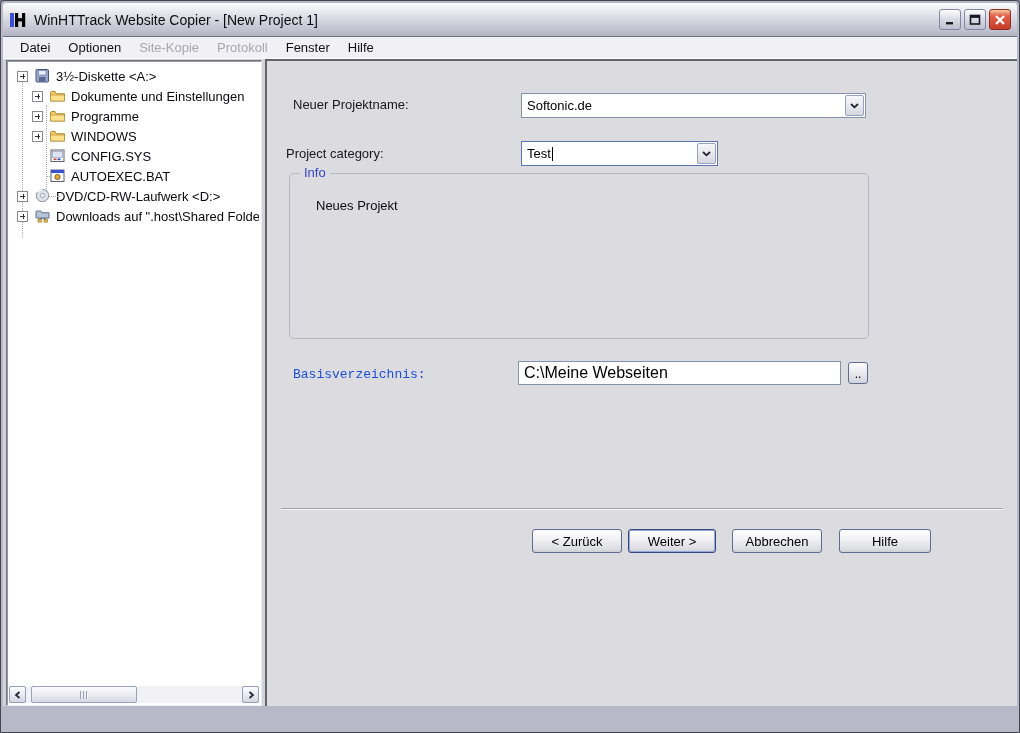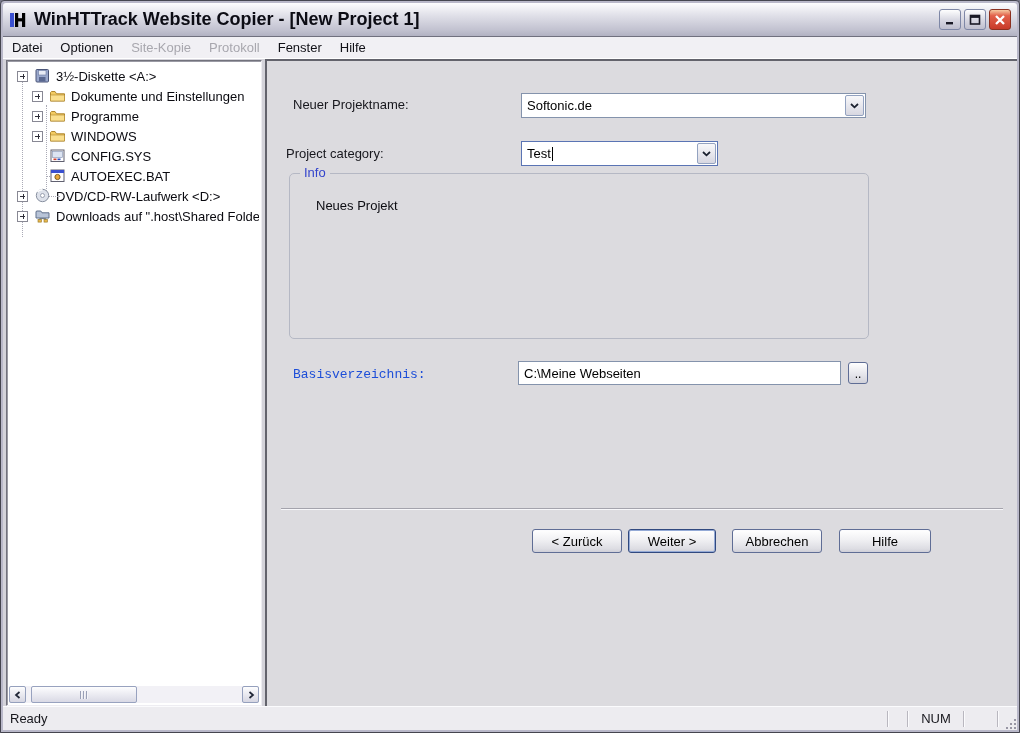--- a/index.html
+++ b/index.html
@@ -5,28 +5,28 @@
   html,body{margin:0;padding:0;background:#7b7b8c;font-family:"Liberation Sans",sans-serif;}
   *{box-sizing:border-box;}
   .window{position:relative;width:1020px;height:733px;background:#b9b8c9;border:1px solid #45454f;
           border-radius:4px 4px 0 0;overflow:hidden;}
   
   .titlebar{position:absolute;top:2px;left:2px;right:2px;height:34px;
             background:linear-gradient(#fdfdfe 0%,#e2e2ea 35%,#c3c3d1 80%,#b2b2c2 100%);
             border-bottom:1px solid #70707e;border-radius:3px 3px 0 0;
             display:flex;align-items:center;padding:0 6px;}
   .app-icon{width:20px;height:20px;margin-right:5px;flex:0 0 auto;}
-  .title-text{font-size:18px;font-weight:bold;color:#0c0c14;white-space:nowrap;flex:1;}
+  .title-text{font-size:14px;font-weight:normal;color:#0c0c14;white-space:nowrap;flex:1;}
   .winbtns{display:flex;gap:3px;}
   .winbtn{width:22px;height:21px;border:1px solid #7e87a6;border-radius:3px;
           background:linear-gradient(#fefefe,#d9d9e3 50%,#bfbfce);display:flex;align-items:center;justify-content:center;}
   .winbtn.close{border-color:#8c3120;background:linear-gradient(#f5c9a0 0%,#e2614a 30%,#c83a28 100%);}
   
   .menubar{position:absolute;top:36px;left:2px;right:2px;height:22px;background:#f1f0f4;
-           border-bottom:1px solid #ffffff;display:flex;align-items:center;padding-left:0;text-align:center;}
+           border-bottom:1px solid #ffffff;display:flex;align-items:center;padding-left:8px;text-align:center;}
   .menu-item{font-size:13px;color:#101016;padding:2px 9px;cursor:default;}
   .menu-item.disabled{color:#a8a7ae;}
   
   .client{position:absolute;top:58px;bottom:26px;left:2px;right:2px;background:#d4d3da;}
   
   .treepanel{position:absolute;left:3px;top:1px;bottom:0;width:256px;background:#ffffff;
              border:1px solid;border-color:#72727c #eeedf2 #eeedf2 #72727c;
              box-shadow:inset 1px 1px 0 #9a9aa4;overflow:hidden;}
   .tree{position:absolute;left:2px;right:2px;top:2px;bottom:19px;overflow:hidden;padding-top:3px;}
   .vline{position:absolute;border-left:1px dotted #aaaab6;width:0;}
@@ -56,21 +56,21 @@
   .combo{position:absolute;height:25px;background:#fff;border:1px solid #8493ac;display:flex;align-items:center;}
   .combo.focused{border-color:#5a74b4;align-items:center;}
   .combo .ctxt{flex:1;font-size:13px;color:#000;padding-left:5px;overflow:hidden;white-space:nowrap;display:flex;align-items:center;}
   .caret{display:inline-block;width:1px;height:14px;background:#000;margin-left:1px;}
   .cbtn{width:19px;height:21px;margin:1px;flex:0 0 auto;border:1px solid #93a2c0;border-radius:2px;
         background:linear-gradient(#f8f8fa,#d7d7e1);display:flex;align-items:center;justify-content:center;}
   .groupbox{position:absolute;border:1px solid #b5b8c4;border-radius:5px;}
   .legend{position:absolute;top:-9px;left:10px;background:#dcdbdf;padding:0 4px;font-size:13px;}
   .info-text{position:absolute;left:26px;top:24px;font-size:13px;color:#0c0c12;}
   .textbox{position:absolute;height:24px;background:#fff;border:1px solid #8493ac;
-           font-size:13px;color:#000;display:flex;align-items:center;padding-left:5px;white-space:nowrap;}
+           font-size:16px;color:#000;display:flex;align-items:center;padding-left:5px;white-space:nowrap;}
   .browse{position:absolute;width:20px;height:22px;border:1px solid #5f6d95;border-radius:3px;
           background:linear-gradient(#ffffff,#e4e4ea 60%,#d2d2da);font-size:12px;color:#000;
           display:flex;align-items:flex-end;justify-content:center;line-height:10px;padding-bottom:4px;}
   .hsep{position:absolute;left:14px;right:14px;height:2px;border-top:1px solid #a4a3ac;border-bottom:1px solid #f7f7fa;}
   .xpbtn{position:absolute;height:24px;border:1px solid #5f6d95;border-radius:3px;
          background:linear-gradient(#ffffff,#f0f0f3 45%,#dddde3 85%,#cfcfd8);
          font-size:13px;color:#000;display:flex;align-items:center;justify-content:center;
          box-shadow:inset 0 1px 0 #fcfcfe;}
   .xpbtn.default{border-color:#31497f;box-shadow:inset 0 0 0 1px #94aad6,inset 0 1px 0 #fcfcfe;}
   
@@ -293,33 +293,13 @@
 
       <div class="hsep" style="top:447px;"></div>
 
       <div class="xpbtn" style="left:265px;top:468px;width:90px;">&lt; Zurück</div>
       <div class="xpbtn default" style="left:361px;top:468px;width:88px;">Weiter &gt;</div>
       <div class="xpbtn" style="left:465px;top:468px;width:90px;">Abbrechen</div>
       <div class="xpbtn" style="left:572px;top:468px;width:92px;">Hilfe</div>
     </div>
   </div>
 
-  <div class="statusbar">
-    <span class="sb-left">Ready</span>
-    <span class="sb-sep"></span>
-    <span class="sb-gap"></span>
-    <span class="sb-sep"></span>
-    <span class="sb-num">NUM</span>
-    <span class="sb-sep"></span>
-    <span class="sb-gap2"></span>
-    <span class="sb-sep"></span>
-    <span class="sb-grip">
-      <svg width="14" height="14" viewBox="0 0 14 14">
-        <rect x="11" y="11" width="2" height="2" fill="#9896a4"></rect>
-          <rect x="7" y="11" width="2" height="2" fill="#9896a4"></rect>
-        <rect x="3" y="11" width="2" height="2" fill="#9896a4"></rect>
-          <rect x="11" y="7" width="2" height="2" fill="#9896a4"></rect>
-        <rect x="7" y="7" width="2" height="2" fill="#9896a4"></rect>
-          <rect x="11" y="3" width="2" height="2" fill="#9896a4"></rect>
-      </svg>
-    </span>
-  </div>
 </div>
 
 </body></html>

